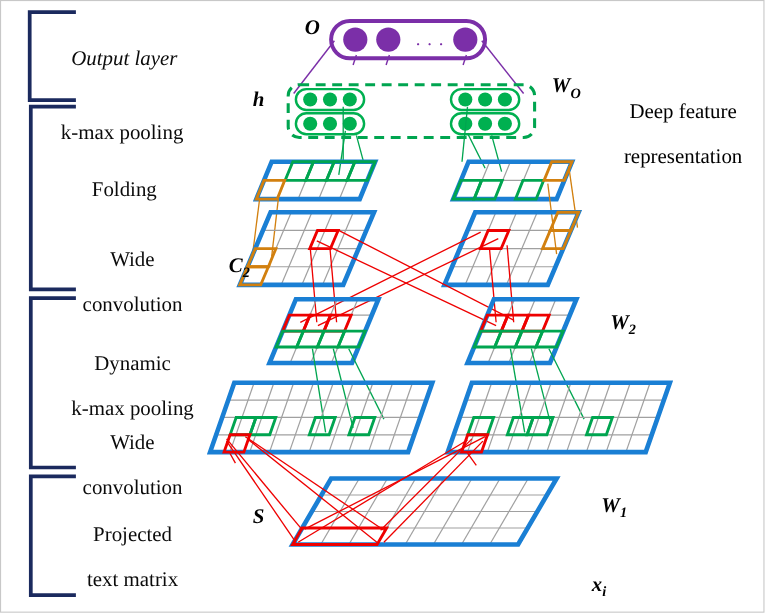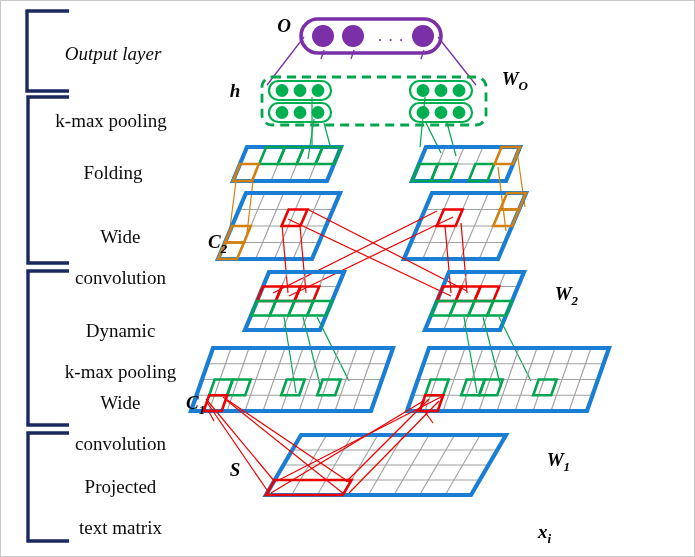--- a/index.html
+++ b/index.html
@@ -373,31 +373,32 @@
   </div>
 
   <div class="lbl math-label" style="left:188px; top:210px; width:40px; text-align:left;">
     <span>C</span><span class="math-sub">2</span>
   </div>
 
   <div class="lbl math-label" style="left:535px; top:262px; width:40px; text-align:left;">
     <span>W</span><span class="math-sub">2</span>
   </div>
 
-  <div class="lbl math-label" style="left:166px; top:371px; width:40px; text-align:left;">
-    <span>C</span><span class="math-sub">1</span>
-  </div>
 
   <div class="lbl math-label" style="left:527px; top:428px; width:40px; text-align:left;">
     <span>W</span><span class="math-sub">1</span>
   </div>
 
   <div class="lbl math-label" style="left:222px; top:459px; width:24px;">S</div>
 
   <div class="lbl math-label" style="left:518px; top:500px; width:40px; text-align:left;">
     <span>x</span><span class="math-sub">i</span>
   </div>
 
+  <div class="lbl deep-label" style="left:528px; top:70px; width:165px; text-align:center;">
+    <span>Deep feature</span><br>
+    <span>representation</span>
+  </div>
 
   <div class="lbl" style="left:368px; top:26px; width:44px; font-size:17px; color:#7b2fa8; letter-spacing:1px; text-align:center;">. . .</div>
 
 
 </div>
 
 </body></html>

